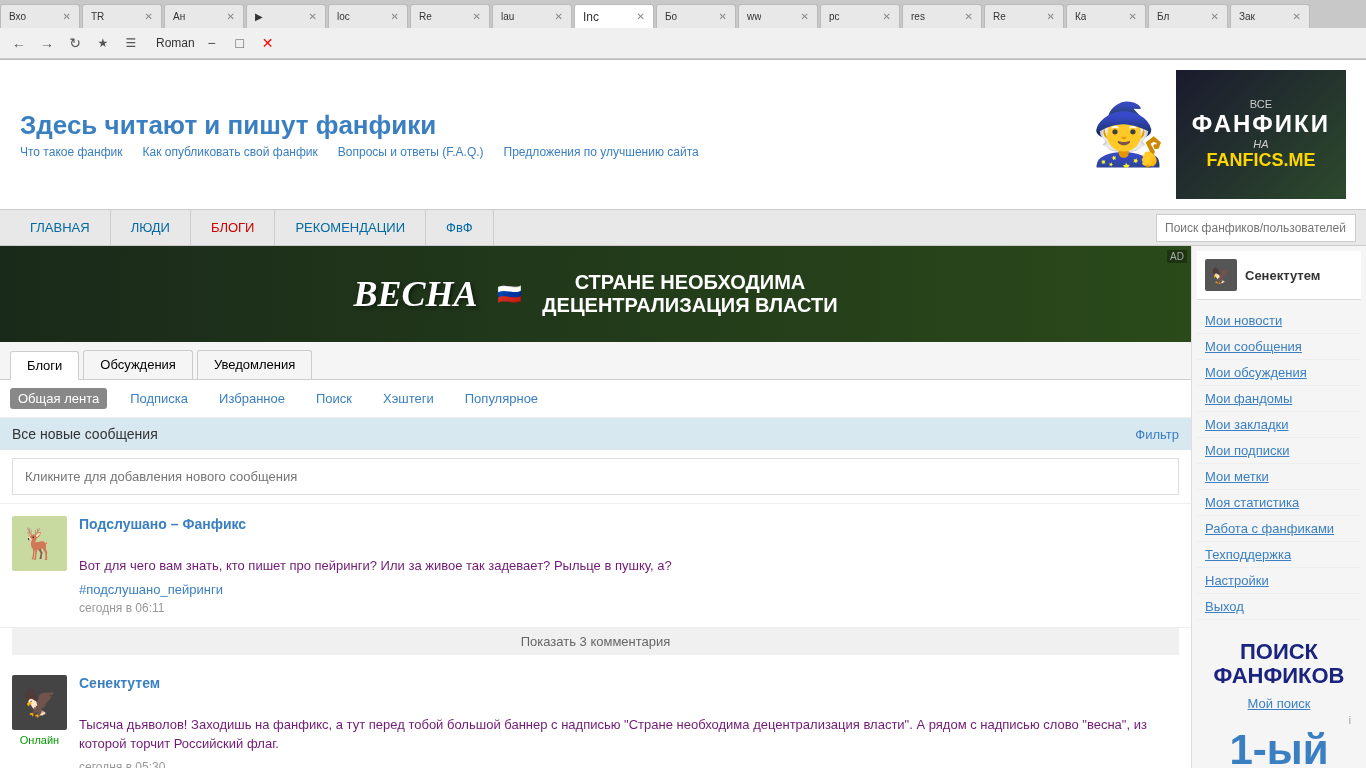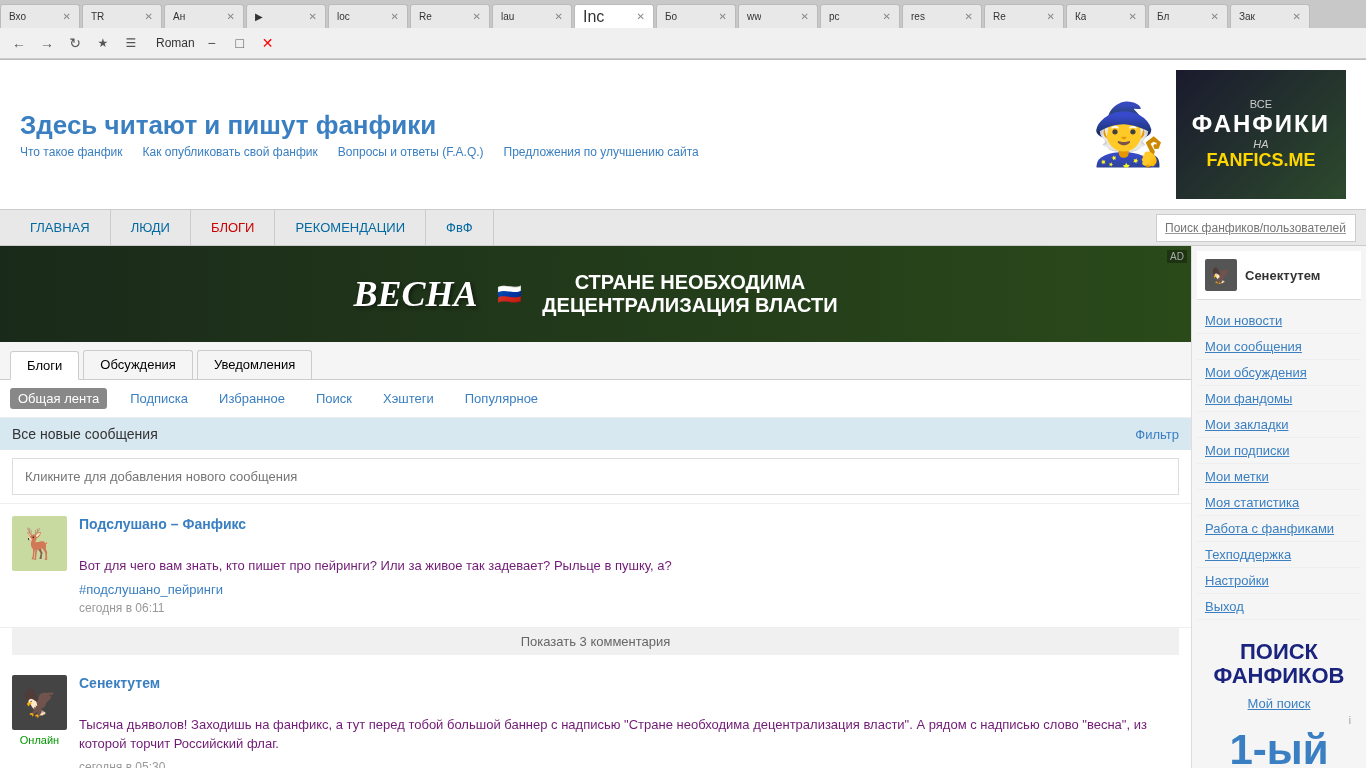--- a/index.html
+++ b/index.html
@@ -116,21 +116,21 @@
       </div>
       <div class="tab">
         <span style="font-size:10px; overflow:hidden; max-width:60px; white-space:nowrap;">Re</span>
         <span class="tab-close">✕</span>
       </div>
       <div class="tab">
         <span style="font-size:10px; overflow:hidden; max-width:60px; white-space:nowrap;">lau</span>
         <span class="tab-close">✕</span>
       </div>
       <div class="tab active">
-        <span style="font-size:16px; overflow:hidden; max-width:60px; white-space:nowrap;">Inc</span>
+        <span style="font-size:12px; overflow:hidden; max-width:60px; white-space:nowrap;">Inc</span>
         <span class="tab-close">✕</span>
       </div>
       <div class="tab">
         <span style="font-size:10px; overflow:hidden; max-width:60px; white-space:nowrap;">Бо</span>
         <span class="tab-close">✕</span>
       </div>
       <div class="tab">
         <span style="font-size:10px; overflow:hidden; max-width:60px; white-space:nowrap;">ww</span>
         <span class="tab-close">✕</span>
       </div>
@@ -197,21 +197,21 @@
 
   <div class="main-nav">
     <div class="nav-items">
       <a class="nav-item" href="#">ГЛАВНАЯ</a>
       <a class="nav-item" href="#">ЛЮДИ</a>
       <a class="nav-item active" href="#">БЛОГИ</a>
       <a class="nav-item" href="#">РЕКОМЕНДАЦИИ</a>
       <a class="nav-item" href="#">ФвФ</a>
     </div>
     <div class="nav-search">
-      <input type="text" style="height: 28px; padding: 0px 8px; border: 1px solid rgb(204, 204, 204); font-size: 12px; width: 200px; color: rgb(153, 153, 153); text-decoration: underline;" placeholder="Поиск фанфиков/пользователей">
+      <input type="text" style="height: 28px; padding: 0px 8px; border: 1px solid rgb(204, 204, 204); font-size: 12px; width: 200px; color: rgb(153, 153, 153);" placeholder="Поиск фанфиков/пользователей">
     </div>
   </div>
 
   <div class="content-area">
     <div class="main-content">
 
       <div class="banner" style="background: linear-gradient(to right, #1a2a1a, #2a4a1a); padding:25px 20px; position:relative;">
         <span class="banner-ad-label">AD</span>
         <div style="display:flex; align-items:center; justify-content:center; gap:20px;">
           <div style="font-size:36px; font-weight:bold; color:#fff; font-family: serif; font-style:italic; text-shadow:2px 2px 4px rgba(0,0,0,0.5);">ВЕСНА</div>

